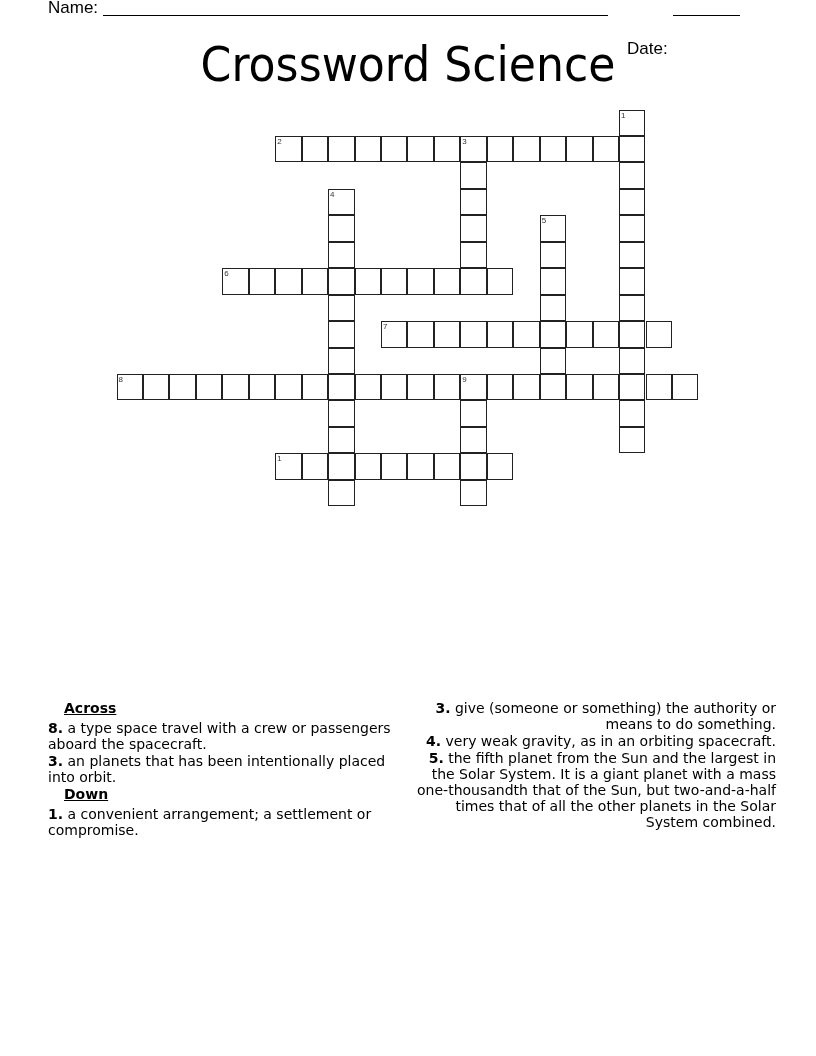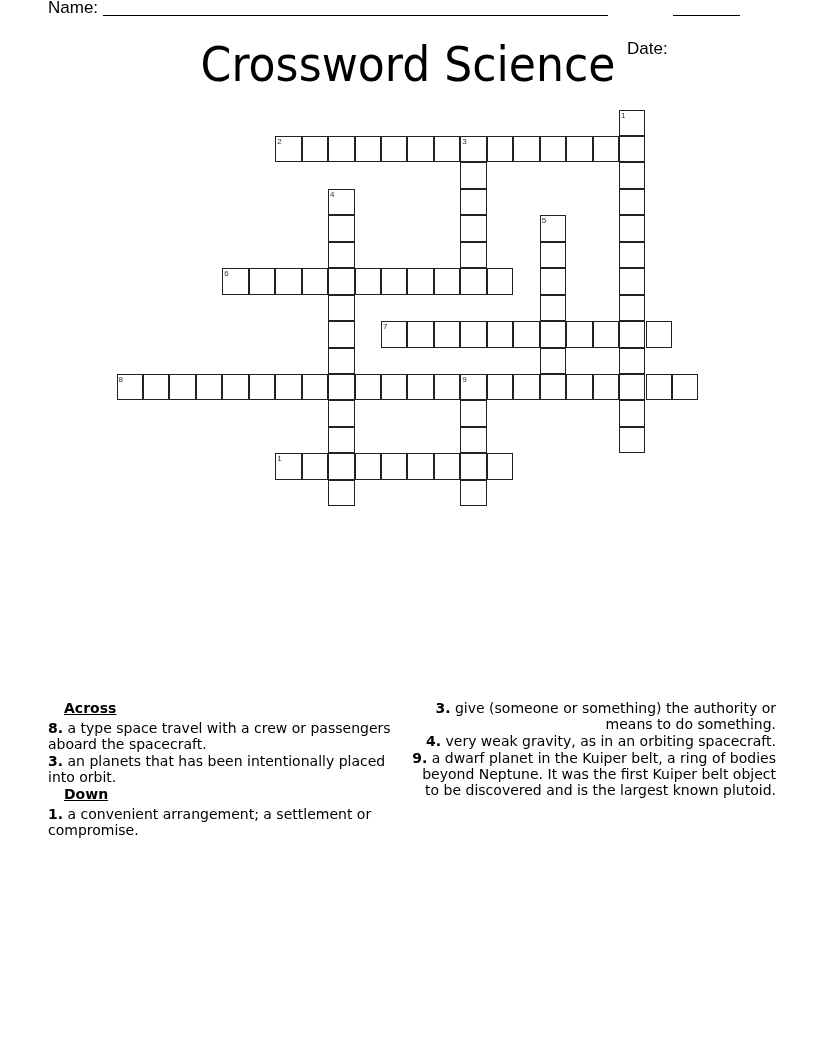--- a/index.html
+++ b/index.html
@@ -158,14 +158,14 @@
   <div class="clue-heading">Across</div>
   <div class="clue"><span class="cnum">8.</span> <span>a type space travel with a crew or passengers aboard the spacecraft.</span></div>
   <div class="clue"><span class="cnum">3.</span> <span>an planets that has been intentionally placed into orbit.</span></div>
   <div class="clue-heading">Down</div>
   <div class="clue"><span class="cnum">1.</span> <span>a convenient arrangement; a settlement or compromise.</span></div>
 </div>
 
 <div class="clues clues-right">
   <div class="clue"><span class="cnum">3.</span> <span>give (someone or something) the authority or means to do something.</span></div>
   <div class="clue"><span class="cnum">4.</span> <span>very weak gravity, as in an orbiting spacecraft.</span></div>
-  <div class="clue"><span class="cnum">9.</span> <span>a dwarf planet in the Kuiper belt, a ring of bodies beyond Neptune. It was the first Kuiper belt object to be discovered and is the largest known plutoid.</span></div>
+  <div class="clue"><span class="cnum">5.</span> <span>the fifth planet from the Sun and the largest in the Solar System. It is a giant planet with a mass one-thousandth that of the Sun, but two-and-a-half times that of all the other planets in the Solar System combined.</span></div>
 </div>
 
 </body></html>

